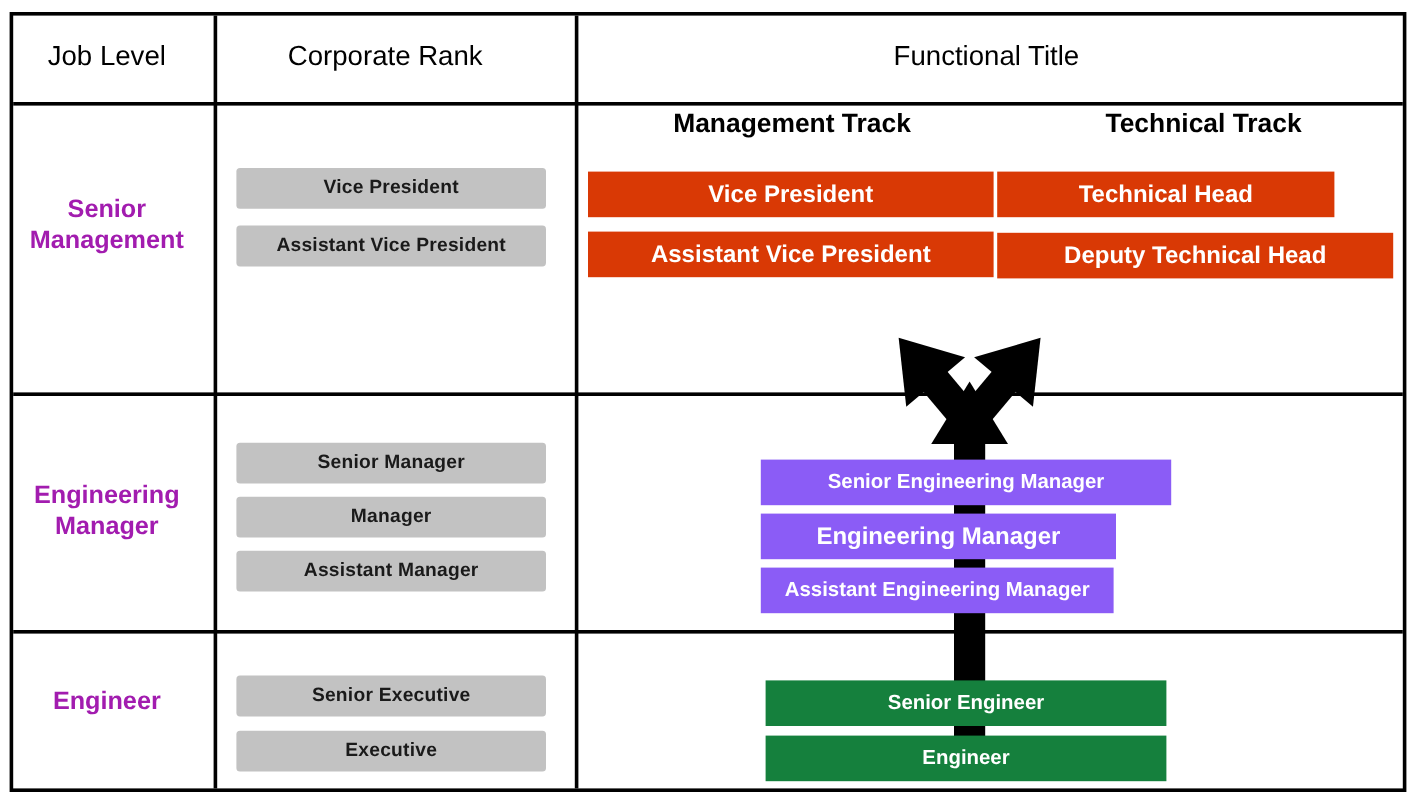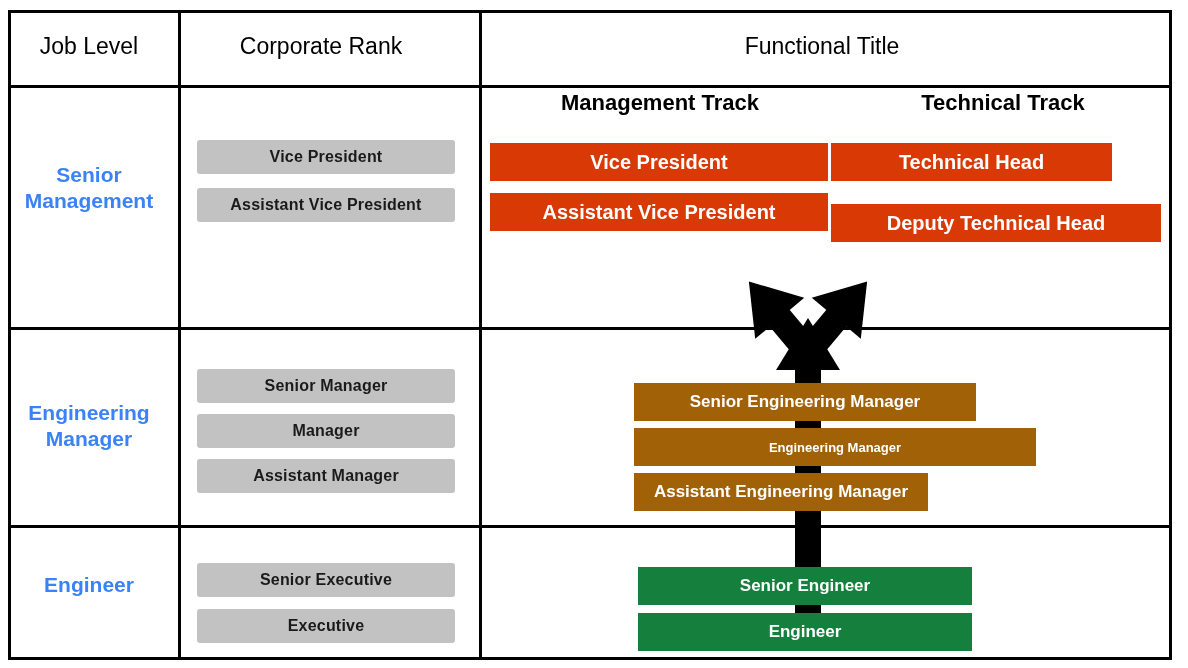--- a/index.html
+++ b/index.html
@@ -68,21 +68,21 @@
   .hdr-functional { left: 472px; width: 700px; }
 
   
   .joblevel {
     position: absolute;
     left: 8px;
     width: 162px;
     text-align: center;
     font-weight: bold;
     font-size: 21px;
-    color: #3b82f6;
+    color: #a21caf;
     line-height: 1.25;
   }
   .jl-senior { top: 162px; }
   .jl-engmgr { top: 400px; }
   .jl-eng    { top: 572px; }
 
   
   .pill {
     position: absolute;
     height: 34px;
@@ -126,30 +126,30 @@
     position: absolute;
     height: 38px;
     display: flex;
     align-items: center;
     justify-content: center;
     font-weight: bold;
     color: #ffffff;
     box-sizing: border-box;
   }
   .red   { background: #d93905; }
-  .blue  { background: #a16207; }
+  .blue  { background: #8b5cf6; }
   .green { background: #15803d; }
 
   .r1 { left: 490px; width: 338px; top: 143px; font-size: 20px; }
   .r2 { left: 490px; width: 338px; top: 193px; font-size: 20px; }
   .r3 { left: 831px; width: 281px; top: 143px; font-size: 20px; }
-  .r4 { left: 831px; width: 330px; top: 204px; font-size: 20px; }
+  .r4 { left: 831px; width: 330px; top: 194px; font-size: 20px; }
 
   .b1 { left: 634px; width: 342px; top: 383px; font-size: 17px; }
-  .b2 { left: 634px; width: 402px; top: 428px; font-size: 13px; }
+  .b2 { left: 634px; width: 296px; top: 428px; font-size: 20px; }
   .b3 { left: 634px; width: 294px; top: 473px; font-size: 17px; }
 
   .gr1 { left: 638px; width: 334px; top: 567px; font-size: 17px; }
   .gr2 { left: 638px; width: 334px; top: 613px; font-size: 17px; }
 
   
   .arrow-svg {
     position: absolute;
     left: 700px;
     top: 240px;

